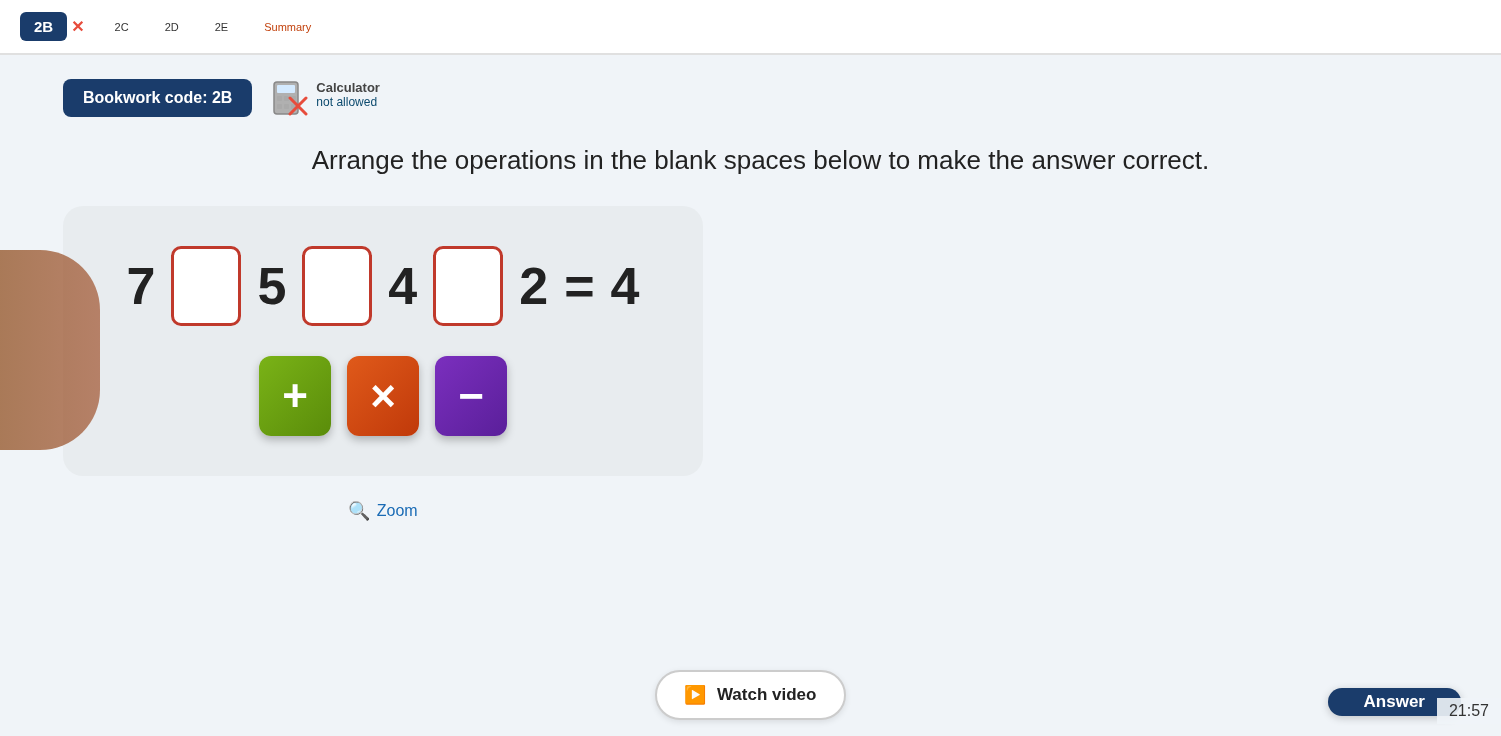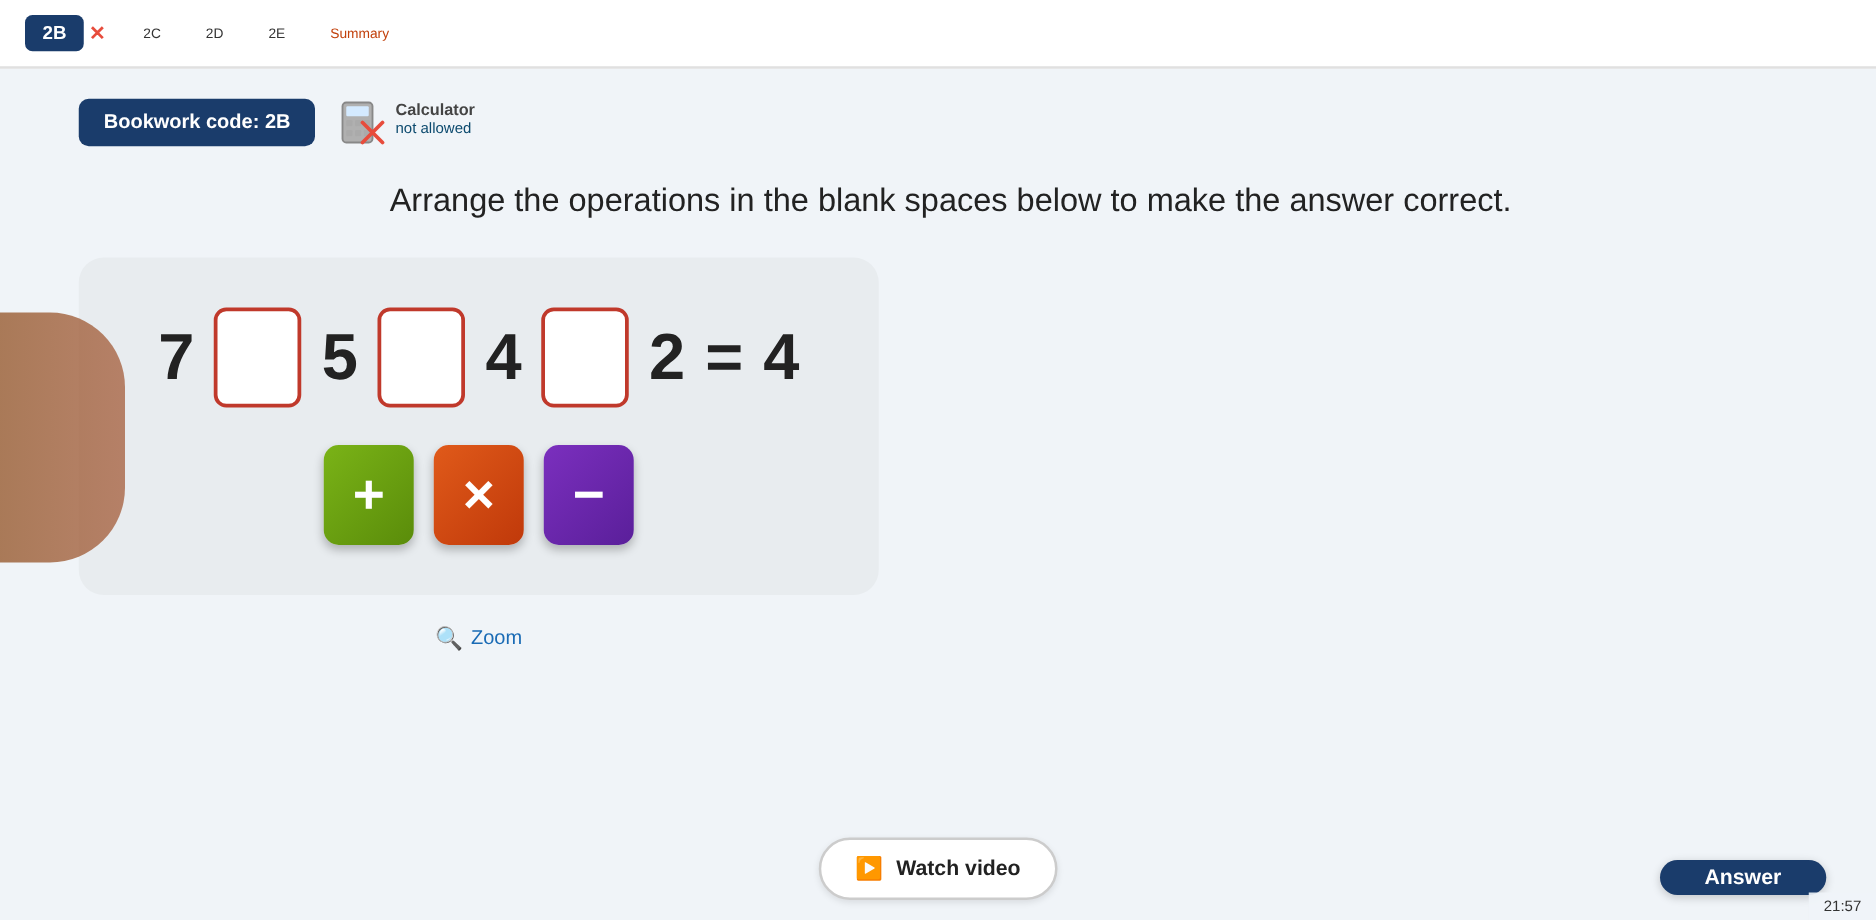--- a/index.html
+++ b/index.html
@@ -229,27 +229,27 @@
       width: 100px;
       height: 200px;
       background: linear-gradient(90deg, #8B4513, #A0522D);
       border-radius: 0 60px 60px 0;
       opacity: 0.7;
     }
 
     
     .taskbar {
       position: absolute;
-      bottom: 0;
+      bottom: 12px;
       right: 0;
       display: flex;
       align-items: center;
       gap: 6px;
       padding: 4px 12px;
-      font-size: 12px;
+      font-size: 16px;
       color: #333;
       background: rgba(240,244,248,0.9);
     }
   </style>
 </head>
 <body>
 
 <div class="top-nav">
   <div style="display:flex; align-items:center; gap:2px; margin-right: 10px;">
     <button class="nav-tab selected" style="background:#1a3c6b; color:#fff; border-radius:6px; font-size:15px; font-weight:600; padding:6px 14px;">2B</button>

